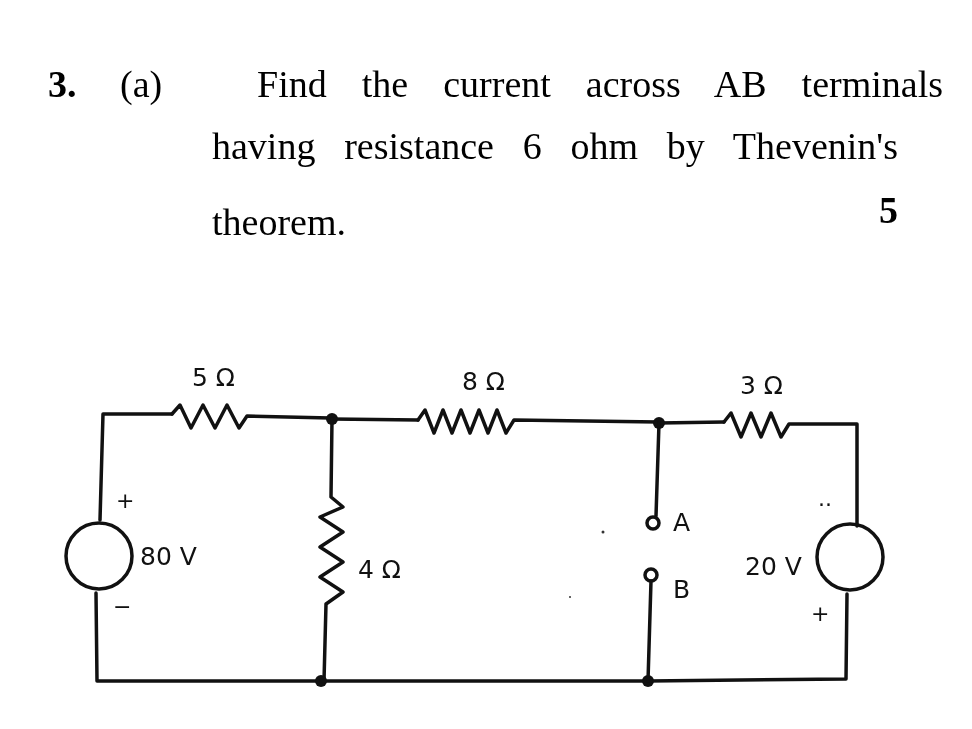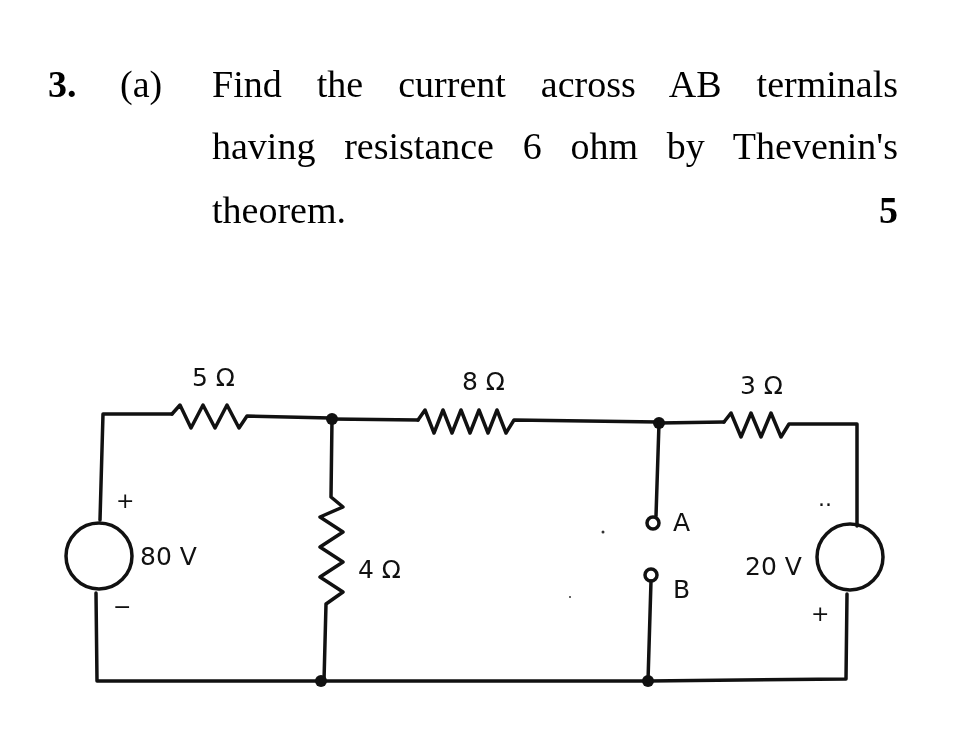--- a/index.html
+++ b/index.html
@@ -2,23 +2,23 @@
 <html><head>
   <meta charset="utf-8">
   <style>
     html, body { margin: 0; padding: 0; background: #ffffff; }
     body { width: 972px; height: 729px; position: relative; overflow: hidden;
            font-family: "Liberation Serif", serif; color: #000; }
     .qnum { position: absolute; left: 48px; top: 62px; font-size: 38px; font-weight: bold; }
     .qpart { position: absolute; left: 120px; top: 62px; font-size: 38px; }
     .line { position: absolute; left: 212px; width: 686px; font-size: 38px;
             text-align: justify; text-align-last: justify; white-space: nowrap; }
-    .line1 { top: 62px; }
+    .line1 { top: 62px; margin-left: 45px; }
     .line2 { top: 124px; }
-    .line3 { top: 188px; text-align-last: left; }
+    .line3 { top: 200px; text-align-last: left; }
     .marks { position: absolute; right: 74px; top: 188px; font-size: 38px; font-weight: bold; }
     svg.circuit { position: absolute; left: 0; top: 0; }
     .lbl { font-family: "DejaVu Sans", sans-serif; font-size: 25px; fill: #111; }
     .pol { font-family: "DejaVu Sans", sans-serif; font-size: 22px; fill: #111; }
   </style>
 </head>
 <body>
 
 <div class="qnum">3.</div>
 <div class="qpart">(a)</div>

